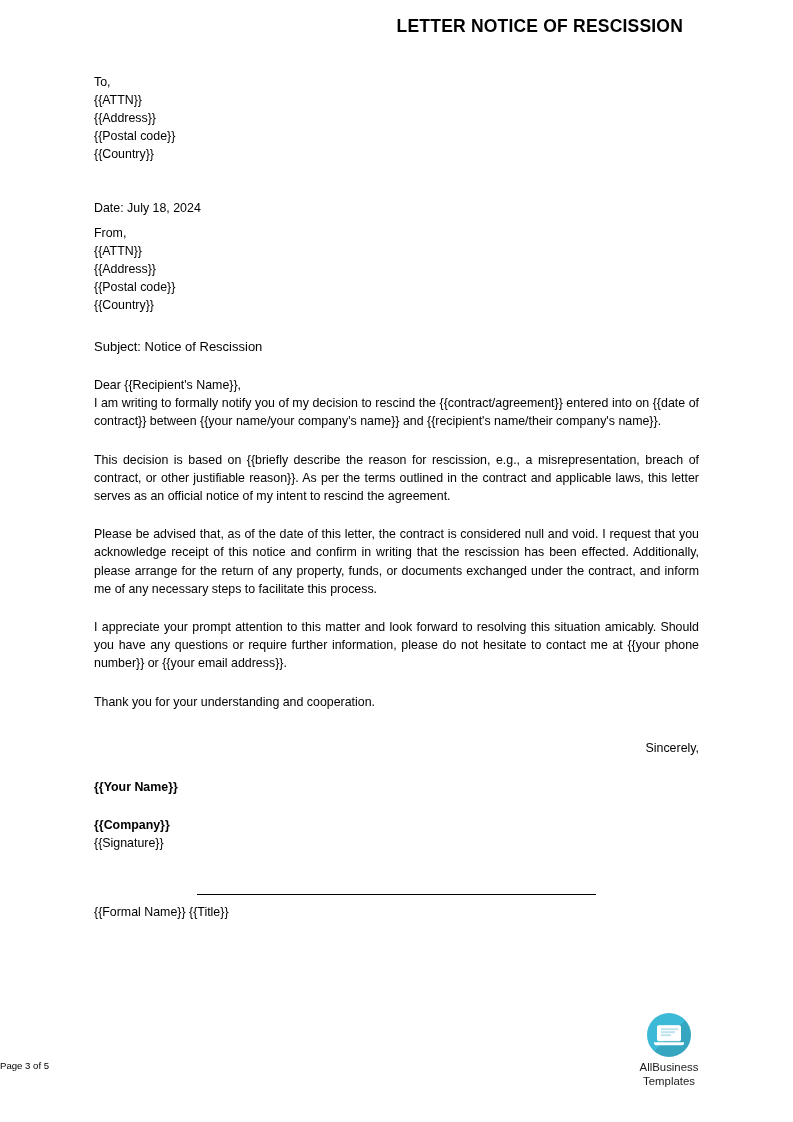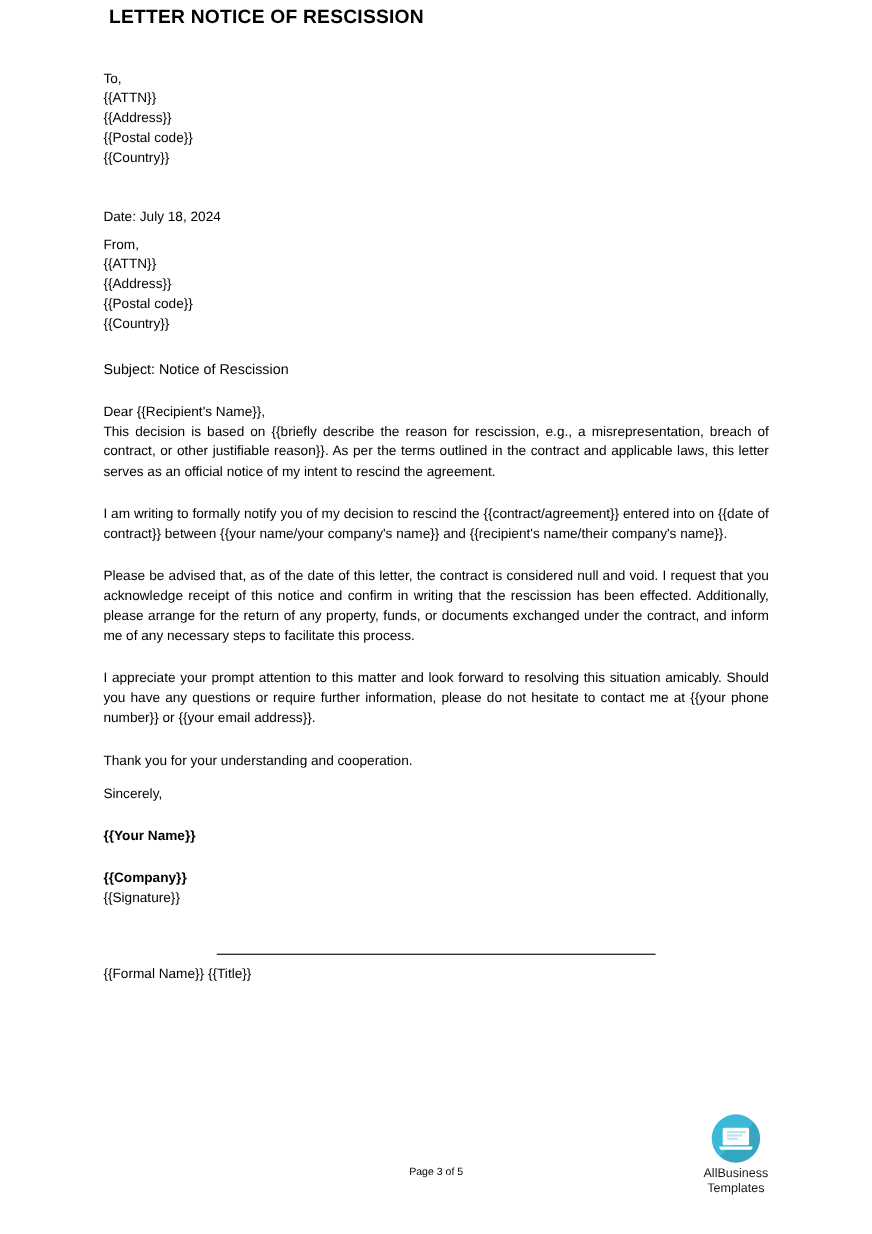--- a/index.html
+++ b/index.html
@@ -19,22 +19,22 @@
     overflow: hidden;
     box-sizing: border-box;
   }
   .content {
     position: absolute;
     left: 94px;
     top: 0;
     width: 605px;
   }
   .doc-title {
-    margin: 5px;
-    text-align: left;
+    margin: 16px;
+    text-align: right;
     font-size: 17.5px;
     font-weight: bold;
     letter-spacing: 0.2px;
     line-height: 1.2;
   }
   .block {
     font-size: 12.4px;
     line-height: 18.1px;
     white-space: pre-line;
   }
@@ -67,23 +67,24 @@
   }
   .para:first-of-type {
     margin-top: 0;
   }
   .closing-thanks {
     margin-top: 20px;
     font-size: 12.4px;
     line-height: 18.1px;
   }
   .closing-sincerely {
-    margin-top: 12px;
-    font-size: 12.4px;
-    line-height: 18.1px;
+    margin-top: 28px;
+    font-size: 12.4px;
+    line-height: 18.1px;
+    text-align: right;
   }
   .sig-name {
     margin-top: 21px;
     font-size: 12.4px;
     line-height: 18.1px;
     font-weight: bold;
   }
   .sig-company {
     margin-top: 20px;
     font-size: 12.4px;
@@ -104,21 +105,21 @@
   .sig-formal {
     margin-top: 7px;
     font-size: 12.4px;
     line-height: 18.1px;
   }
   .footer-page {
     position: absolute;
     left: 0;
     right: 0;
     top: 1060px;
-    text-align: center;
+    text-align: left;
     font-size: 9.6px;
     color: #000000;
   }
   .logo {
     position: absolute;
     left: 631px;
     top: 1013px;
     width: 76px;
     text-align: center;
   }
@@ -200,23 +201,23 @@
     <div class="block addr-from">From,
 {{ATTN}}
 {{Address}}
 {{Postal code}}
 {{Country}}</div>
 
     <div class="subject-line">Subject: Notice of Rescission</div>
 
     <div class="salutation">Dear {{Recipient's Name}},</div>
 
+    <p class="para">I am writing to formally notify you of my decision to rescind the {{contract/agreement}} entered into on {{date of contract}} between {{your name/your company's name}} and {{recipient's name/their company's name}}.</p>
+
     <p class="para">This decision is based on {{briefly describe the reason for rescission, e.g., a misrepresentation, breach of contract, or other justifiable reason}}. As per the terms outlined in the contract and applicable laws, this letter serves as an official notice of my intent to rescind the agreement.</p>
-
-    <p class="para">I am writing to formally notify you of my decision to rescind the {{contract/agreement}} entered into on {{date of contract}} between {{your name/your company's name}} and {{recipient's name/their company's name}}.</p>
 
     <p class="para">Please be advised that, as of the date of this letter, the contract is considered null and void. I request that you acknowledge receipt of this notice and confirm in writing that the rescission has been effected. Additionally, please arrange for the return of any property, funds, or documents exchanged under the contract, and inform me of any necessary steps to facilitate this process.</p>
 
     <p class="para">I appreciate your prompt attention to this matter and look forward to resolving this situation amicably. Should you have any questions or require further information, please do not hesitate to contact me at {{your phone number}} or {{your email address}}.</p>
 
     <div class="closing-thanks">Thank you for your understanding and cooperation.</div>
 
     <div class="closing-sincerely">Sincerely,</div>
 
     <div class="sig-name">{{Your Name}}</div>

